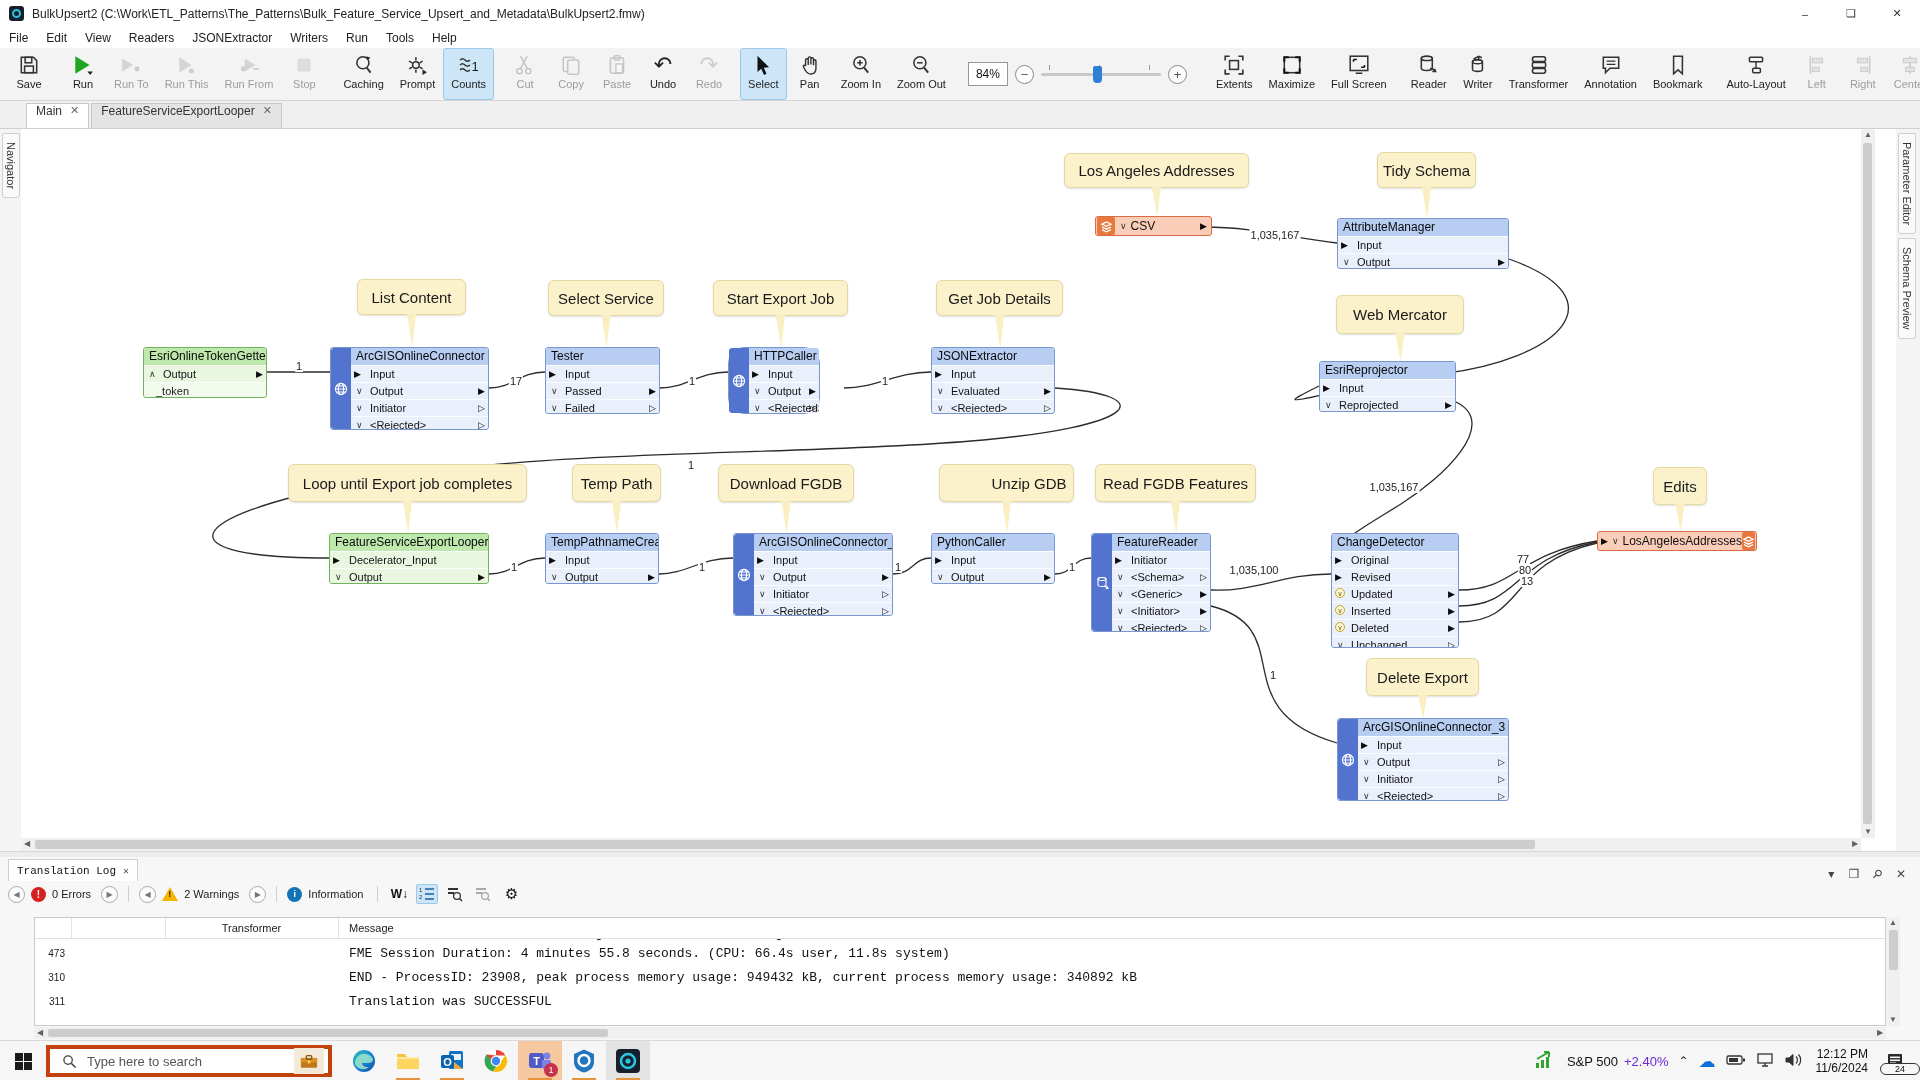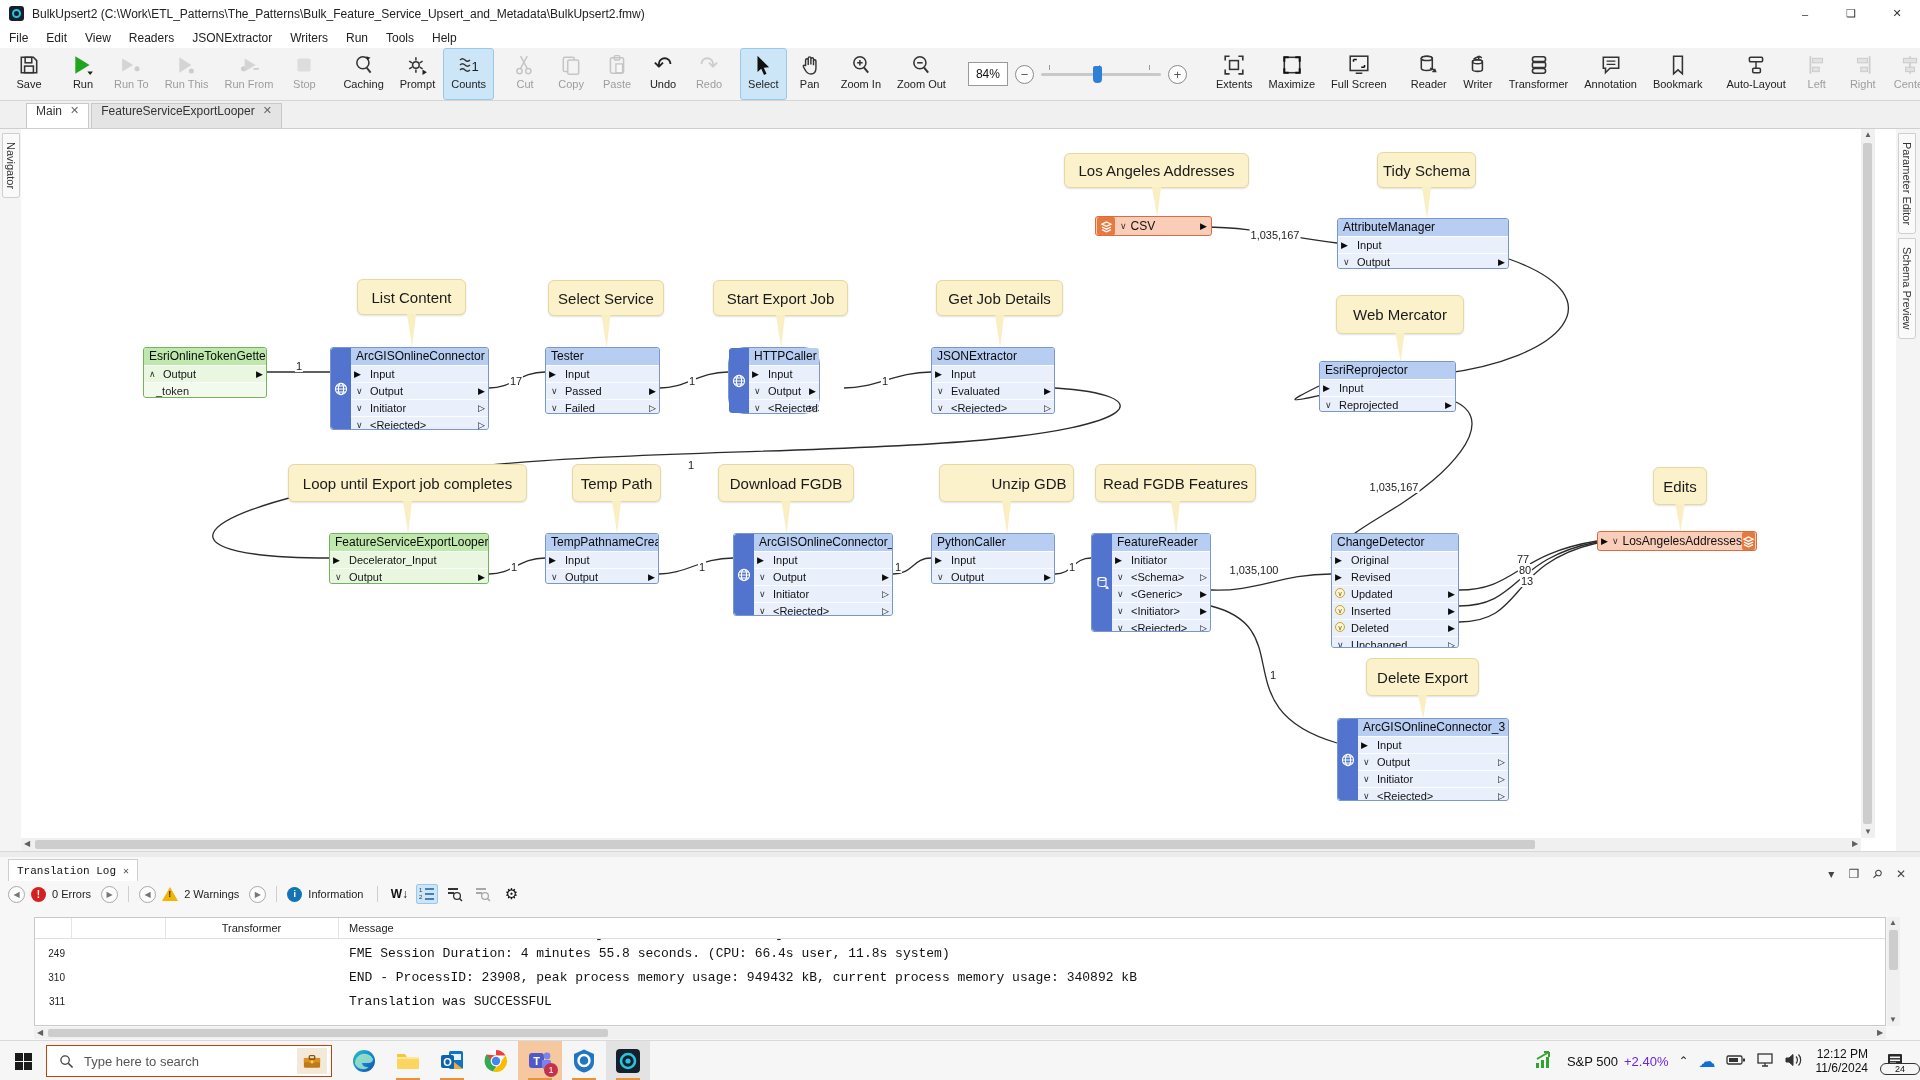--- a/index.html
+++ b/index.html
@@ -96,21 +96,21 @@
   .lcol{position:absolute;top:0;bottom:0;width:1px;background:#e4e4e4;}
   #logrows{position:absolute;left:0;top:20px;right:0;bottom:0;font-family:"Liberation Mono",monospace;font-size:13px;color:#111;}
   .lrow{position:absolute;left:0;right:0;height:24px;line-height:24px;}
   .lrow .rno{position:absolute;left:0;width:30px;text-align:right;font-family:"Liberation Sans",sans-serif;font-size:10px;color:#222;}
   .lrow .msg{position:absolute;left:314px;white-space:pre;}
   
   #taskbar{position:absolute;left:0;top:1040px;width:1920px;height:40px;background:#f6f6f6;border-top:1px solid #d9d9d9;display:flex;align-items:center;}
   #startbtn{width:46px;height:40px;display:flex;align-items:center;justify-content:center;}
   .winlogo{display:grid;grid-template-columns:8px 8px;grid-template-rows:8px 8px;gap:1px;}
   .winlogo div{background:#1a1a1a;}
-  #searchbox{width:286px;height:32px;background:#fff;border:1px solid #c2410c;display:flex;align-items:center;padding:0 4px 0 12px;box-sizing:border-box;}
+  #searchbox{width:286px;height:32px;background:#fff;border:4px solid #c2410c;display:flex;align-items:center;padding:0 4px 0 12px;box-sizing:border-box;}
   #searchbox .ph{color:#555;font-size:13px;margin-left:10px;flex:1;}
   .brief{width:30px;height:26px;background:#f3e9d8;display:flex;align-items:center;justify-content:center;}
   .tb-ic{width:44px;height:40px;display:flex;align-items:center;justify-content:center;position:relative;}
   .tb-ic .under{position:absolute;left:10px;right:10px;bottom:0;height:3px;background:#e8933c;}
   .tb-ic.hl{background:#f5c8a0;}
   .tb-ic.hl2{background:#e3e3e3;}
   .badge{position:absolute;right:4px;bottom:4px;background:#c4314b;color:#fff;border-radius:50%;width:14px;height:14px;font-size:9px;display:flex;align-items:center;justify-content:center;}
   #tray{margin-left:auto;display:flex;align-items:center;gap:10px;padding-right:8px;}
   #stock{display:flex;align-items:center;gap:6px;font-size:13px;}
   #clock{text-align:right;font-size:12px;line-height:14px;color:#111;margin-left:4px;}
@@ -983,21 +983,21 @@
         <span class="lh" style="left:130px;width:173px;text-align:center;">Transformer</span>
         <span class="lh" style="left:314px;">Message</span>
         <span class="lcol" style="left:36px;"></span>
         <span class="lcol" style="left:130px;"></span>
         <span class="lcol" style="left:303px;"></span>
       </div>
       <div id="logrows">
           <span style="position: absolute; left: 560px; top: -6px; font-family: &quot;Liberation Mono&quot;, monospace; font-size: 13px;">-</span>
           <span style="position: absolute; left: 740px; top: -6px; font-family: &quot;Liberation Mono&quot;, monospace; font-size: 13px;">-</span>
           <div class="lrow" style="top: 4px;">
-            <span class="rno">249</span>
+            <span class="rno">473</span>
             <span class="msg">FME Session Duration: 4 minutes 55.8 seconds. (CPU: 66.4s user, 11.8s system)</span>
           </div>
           <div class="lrow" style="top: 28px;">
             <span class="rno">310</span>
             <span class="msg">END - ProcessID: 23908, peak process memory usage: 949432 kB, current process memory usage: 340892 kB</span>
           </div>
           <div class="lrow" style="top: 52px;">
             <span class="rno">311</span>
             <span class="msg">Translation was SUCCESSFUL</span>
           </div>

